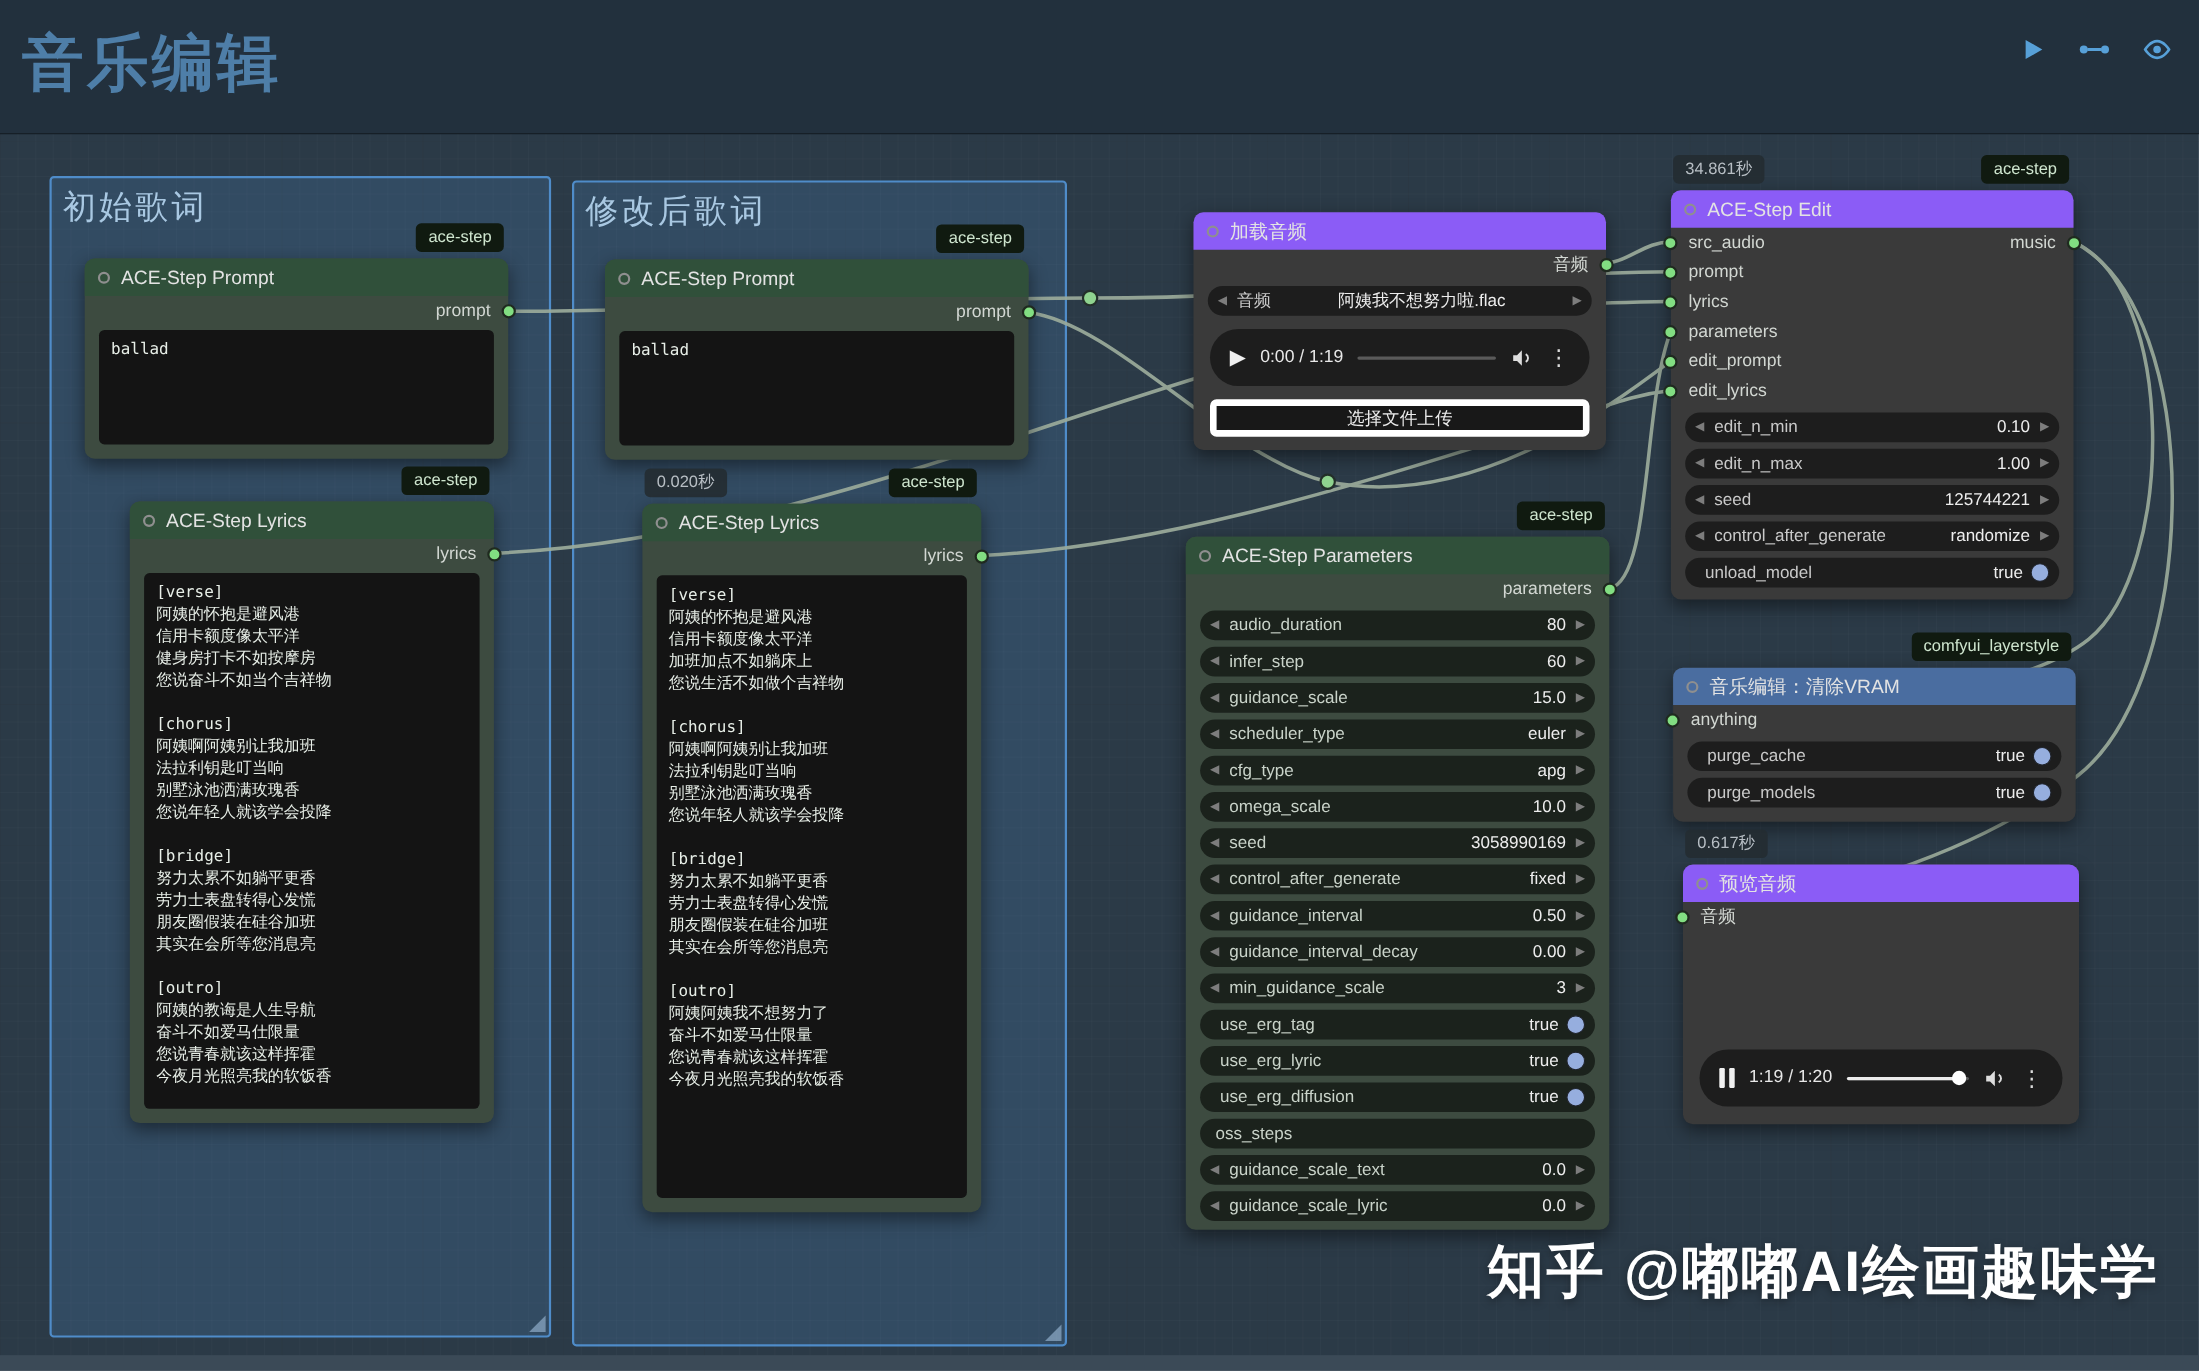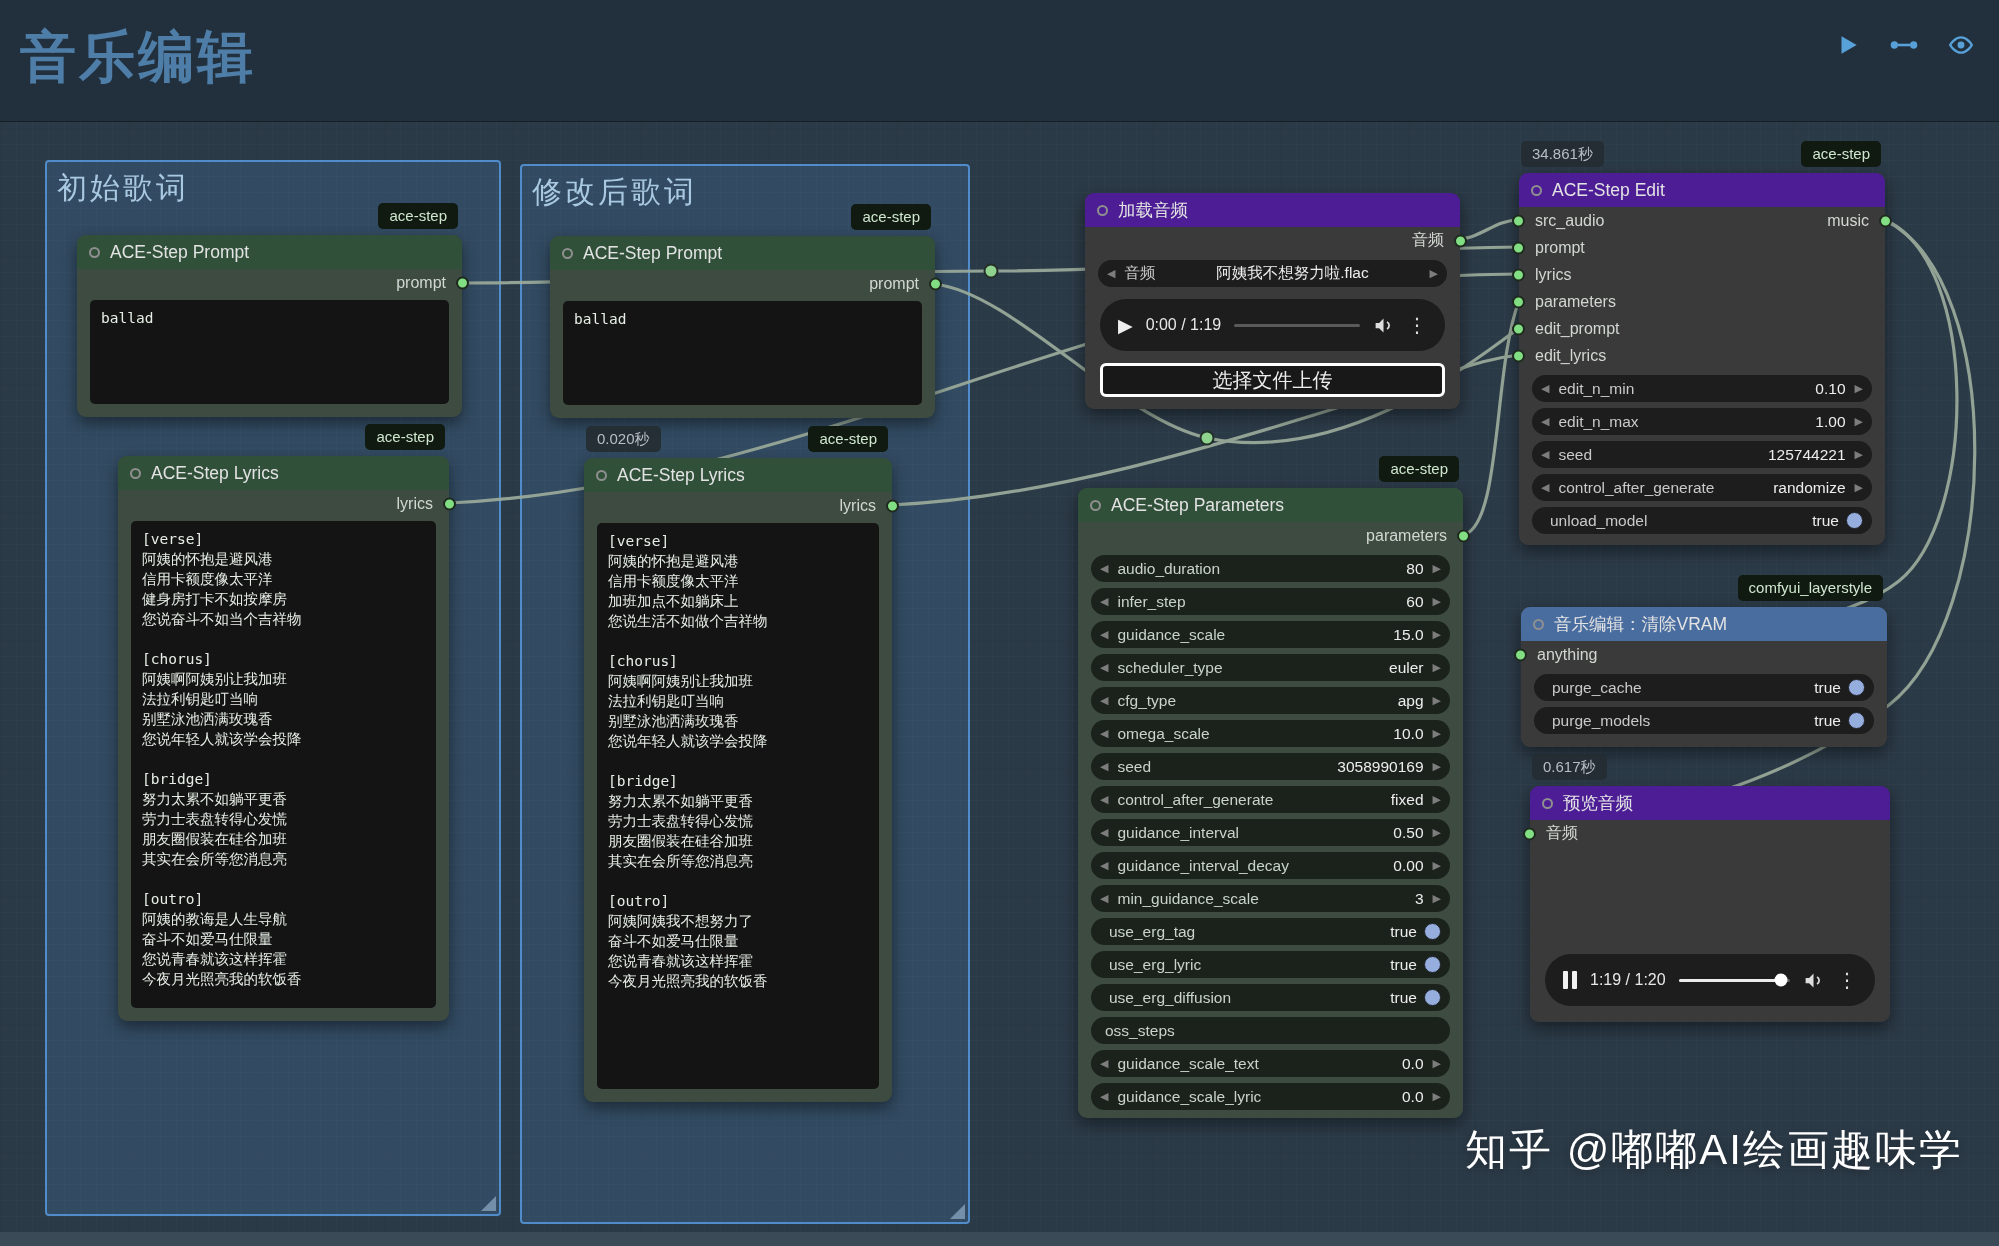--- a/index.html
+++ b/index.html
@@ -21,21 +21,21 @@
   .group-title{position:absolute;left:10px;top:6px;font-size:30px;color:#a9c8e2;font-weight:500;letter-spacing:3px;}
   .group-resize{position:absolute;right:3px;bottom:3px;width:0;height:0;border-left:15px solid transparent;border-bottom:15px solid rgba(170,200,230,.55);}
 
   #wires{position:absolute;left:0;top:0;z-index:2;pointer-events:none;}
 
   .node{position:absolute;border-radius:9px;box-shadow:0 6px 16px rgba(0,0,0,.45);z-index:3;display:flex;flex-direction:column;}
   .node.green{background:#3d4b40;}
   .node.gray{background:#3a3a3a;}
   .nhead{height:34px;flex:0 0 34px;display:flex;align-items:center;gap:10px;padding:0 12px;border-radius:9px 9px 0 0;color:#e3e3e3;font-size:17.5px;}
   .node.green .nhead{background:#30503a;}
-  .node.gray .nhead{background:#4c1d95;}
+  .node.gray .nhead{background:#8b5cf6;}
   .node.gray.sel .nhead{background:#4a6da0;}
   .tdot{width:11px;height:11px;border-radius:50%;border:2px solid #8f8f8f;flex:0 0 auto;}
 
   .srow{position:relative;height:27px;flex:0 0 27px;display:flex;align-items:center;padding:0 16px;color:#d2d7d2;font-size:16px;}
   .srow.out{justify-content:flex-end;}
   .sdot{position:absolute;top:50%;width:13px;height:13px;border-radius:50%;background:#82de82;border:2px solid #1f2a1f;transform:translateY(-50%);}
   .sdot.r{right:-7px;}
   .sdot.l{left:-7px;}
   .out-label{margin-left:auto;}
 
@@ -53,27 +53,27 @@
   .player{height:52px;flex:0 0 52px;margin:12px 15px 0;background:#1d1d1d;border-radius:26px;display:flex;align-items:center;padding:0 18px;gap:13px;color:#e8e8e8;}
   .pglyph{font-size:19px;color:#f0f0f0;}
   .ptime{font-size:16px;white-space:nowrap;}
   .pslider{flex:1;height:3px;background:#5a5a5a;border-radius:2px;position:relative;min-width:40px;}
   .pfill{position:absolute;left:0;top:0;height:3px;background:#ececec;border-radius:2px;}
   .pknob{position:absolute;top:50%;transform:translate(-50%,-50%);width:13px;height:13px;border-radius:50%;background:#fff;}
   .pmenu{font-size:20px;color:#dcdcdc;}
   .pauseicon{display:flex;gap:4px;}
   .pauseicon i{display:block;width:5px;height:18px;background:#f0f0f0;border-radius:1px;}
 
-  .upload{height:34px;flex:0 0 34px;margin:12px 15px 0;background:#181818;border:3px solid #ffffff;border-radius:6px;color:#ececec;display:flex;align-items:center;justify-content:center;font-size:20px;}
+  .upload{height:34px;flex:0 0 34px;margin:12px 15px 0;background:#181818;border:6px solid #ffffff;border-radius:6px;color:#ececec;display:flex;align-items:center;justify-content:center;font-size:16px;}
 
   .badge{position:absolute;height:26px;line-height:26px;padding:0 11px;border-radius:5px;background:#101a10;color:#cfe6cf;font-size:15px;z-index:4;white-space:nowrap;}
   .badge.right{right:4px;top:-32px;}
   .badge.timer{background:rgba(36,44,50,.92);color:#b7bec4;left:2px;top:-32px;right:auto;}
 
-  #watermark{position:absolute;right:36px;top:1122px;font-size:42px;font-weight:400;color:#ffffff;z-index:5;letter-spacing:2px;text-shadow:0 2px 8px rgba(0,0,0,.35);}
+  #watermark{position:absolute;right:36px;top:1122px;font-size:52px;font-weight:700;color:#ffffff;z-index:5;letter-spacing:2px;text-shadow:0 2px 8px rgba(0,0,0,.35);}
 </style>
 </head>
 <body>
 
 <div id="canvas">
 
   <div class="group" style="left:45px;top:160px;width:456px;height:1056px;">
     <div class="group-title">初始歌词</div>
     <div class="group-resize"></div>
   </div>

